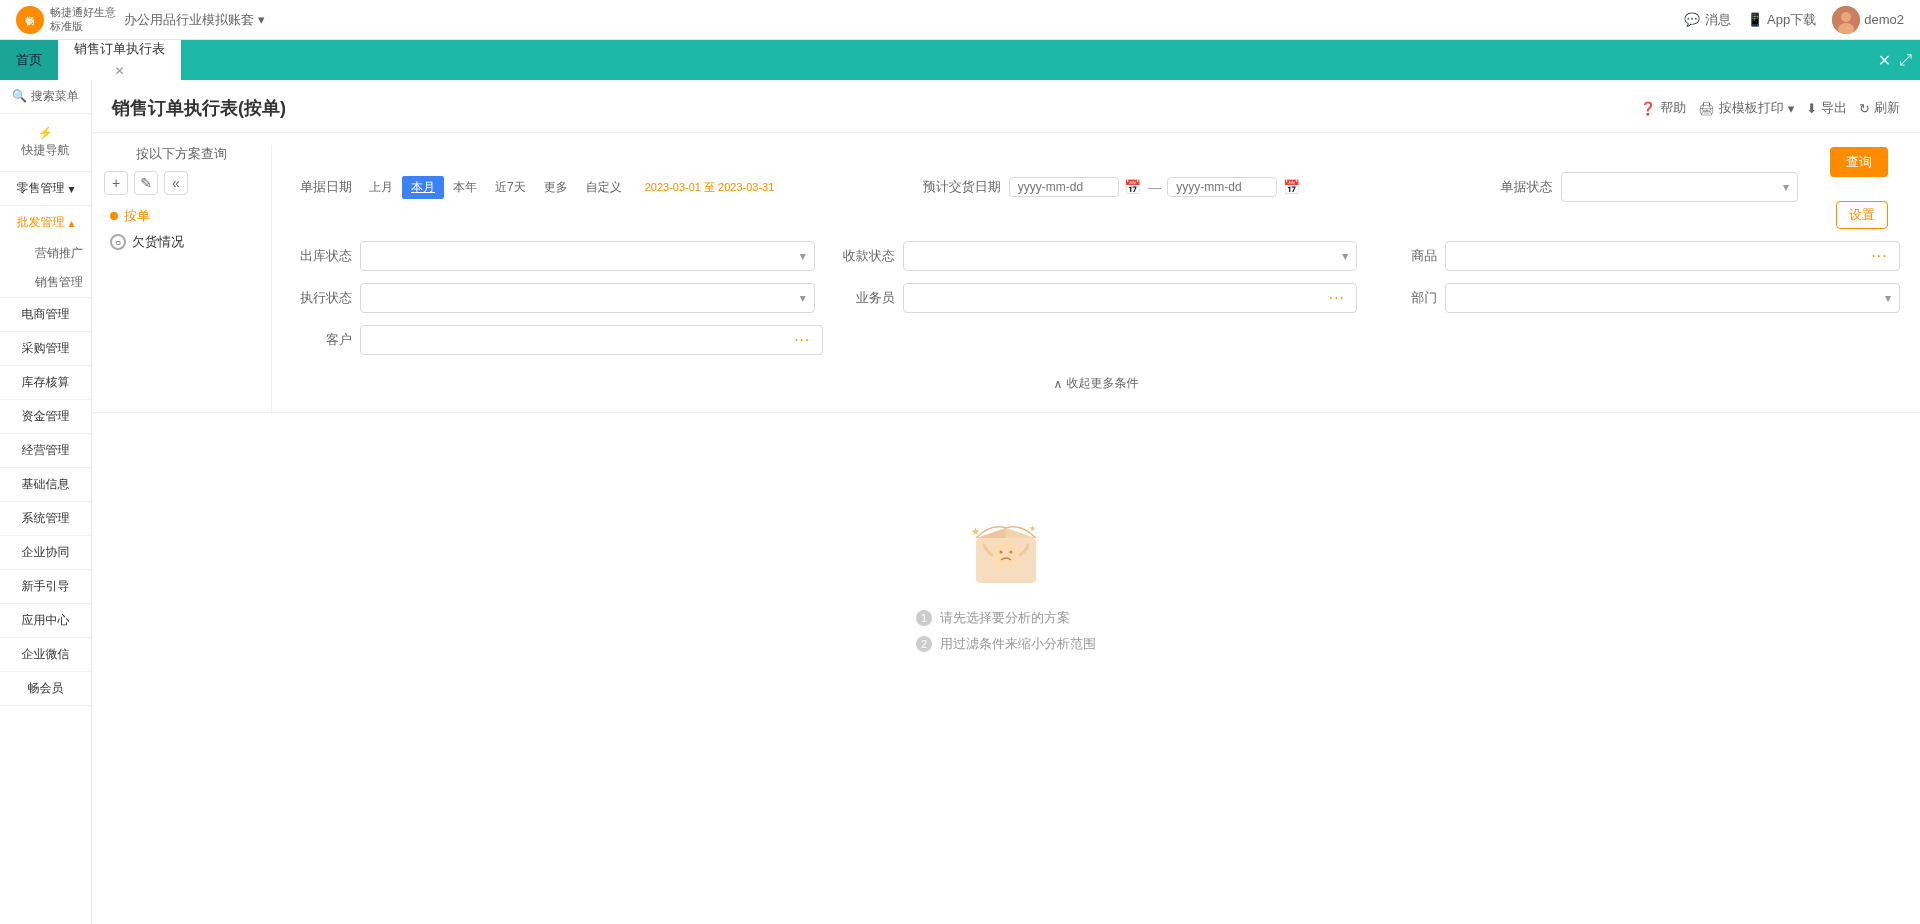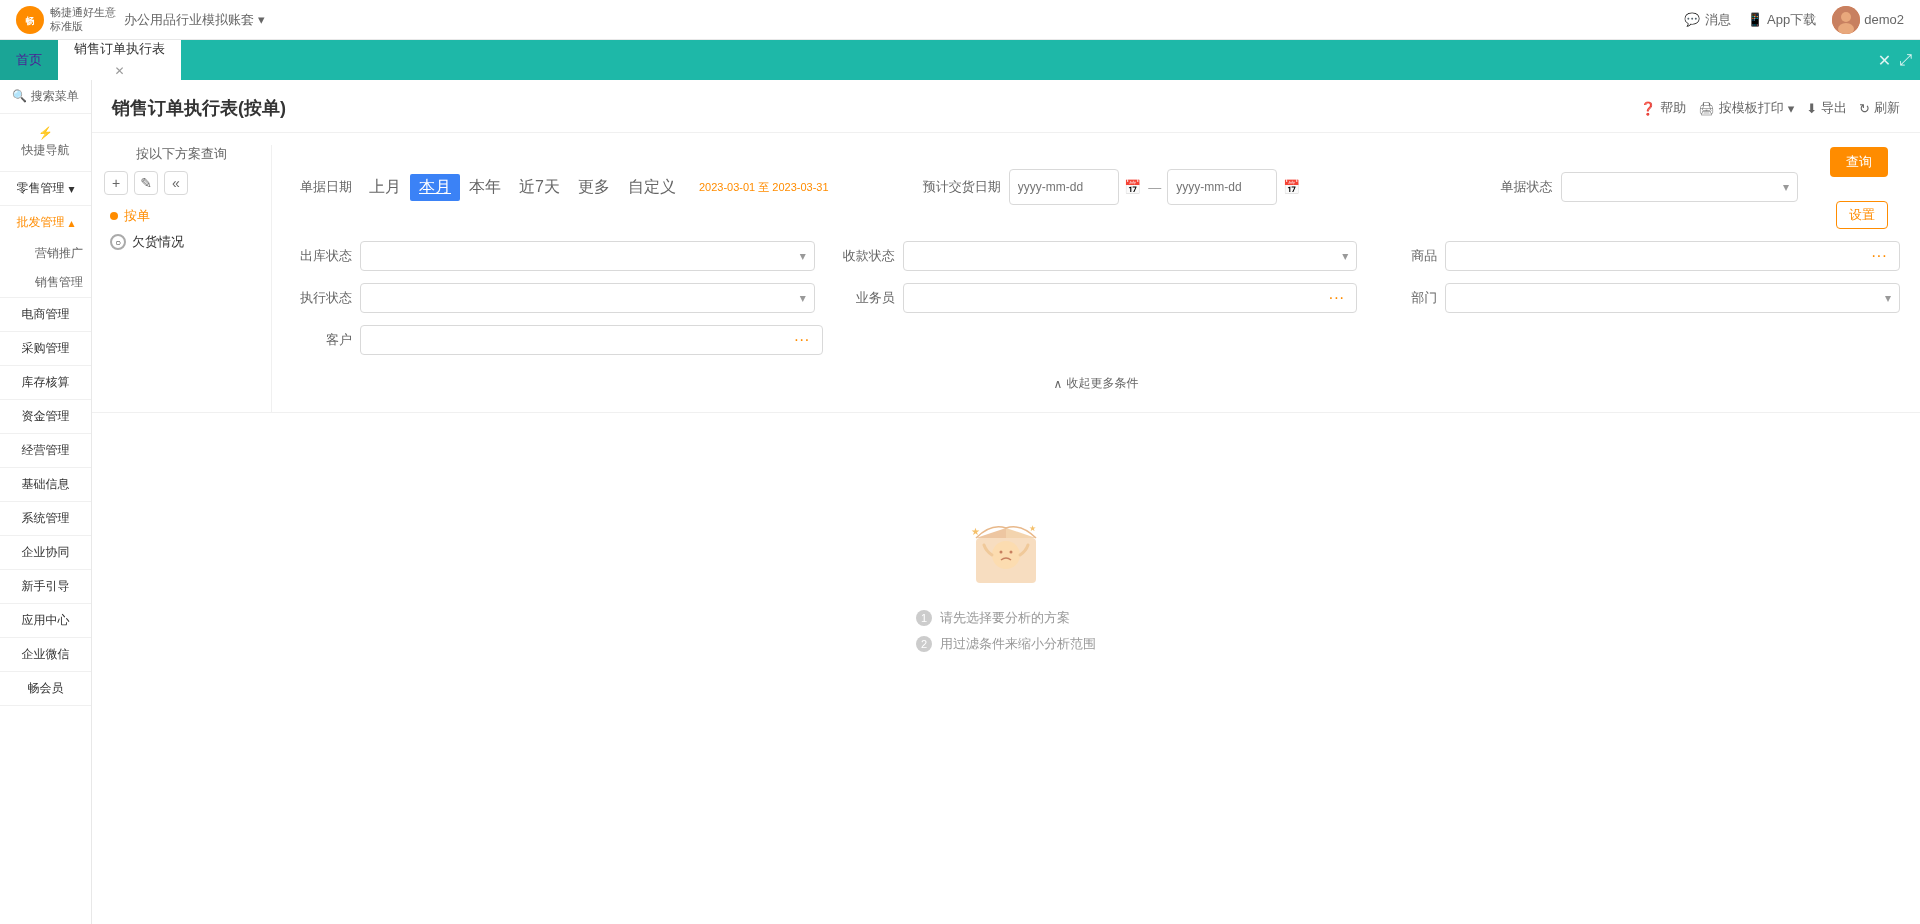--- a/index.html
+++ b/index.html
@@ -93,21 +93,21 @@
       display: flex;
       align-items: center;
       padding: 0 16px;
       font-size: 13px;
       cursor: pointer;
       gap: 6px;
       color: rgba(255,255,255,0.85);
     }
     .tab-item.home {
       background: rgba(0,0,0,0.1);
-      color: #4c1d95;
+      color: #0f172a;
     }
     .tab-item.active {
       background: #fff;
       color: #333;
       flex-direction: column;
     }
     .tab-close {
       font-size: 12px;
       color: #999;
       cursor: pointer;
@@ -327,39 +327,39 @@
     .filter-select-arrow {
       color: #999;
       font-size: 12px;
     }
     .date-tabs {
       display: flex;
       gap: 0;
     }
     .date-tab {
       padding: 2px 8px;
-      font-size: 16px;
+      font-size: 12px;
       color: #666;
       cursor: pointer;
       border: 1px solid transparent;
     }
     .date-tab.active {
       background: #3b82f6;
       color: #fff;
       border-radius: 2px;
       text-decoration: underline;
     }
     .date-input-group {
       display: flex;
       align-items: center;
       gap: 6px;
     }
     .date-input {
       width: 110px;
-      height: 36px;
+      height: 20px;
       border: 1px solid #d9d9d9;
       border-radius: 4px;
       padding: 0 8px;
       font-size: 12px;
       color: #bbb;
     }
     .date-separator { color: #999; }
     .date-icon { color: #ff8c00; font-size: 14px; }
 
     .collapse-btn {

